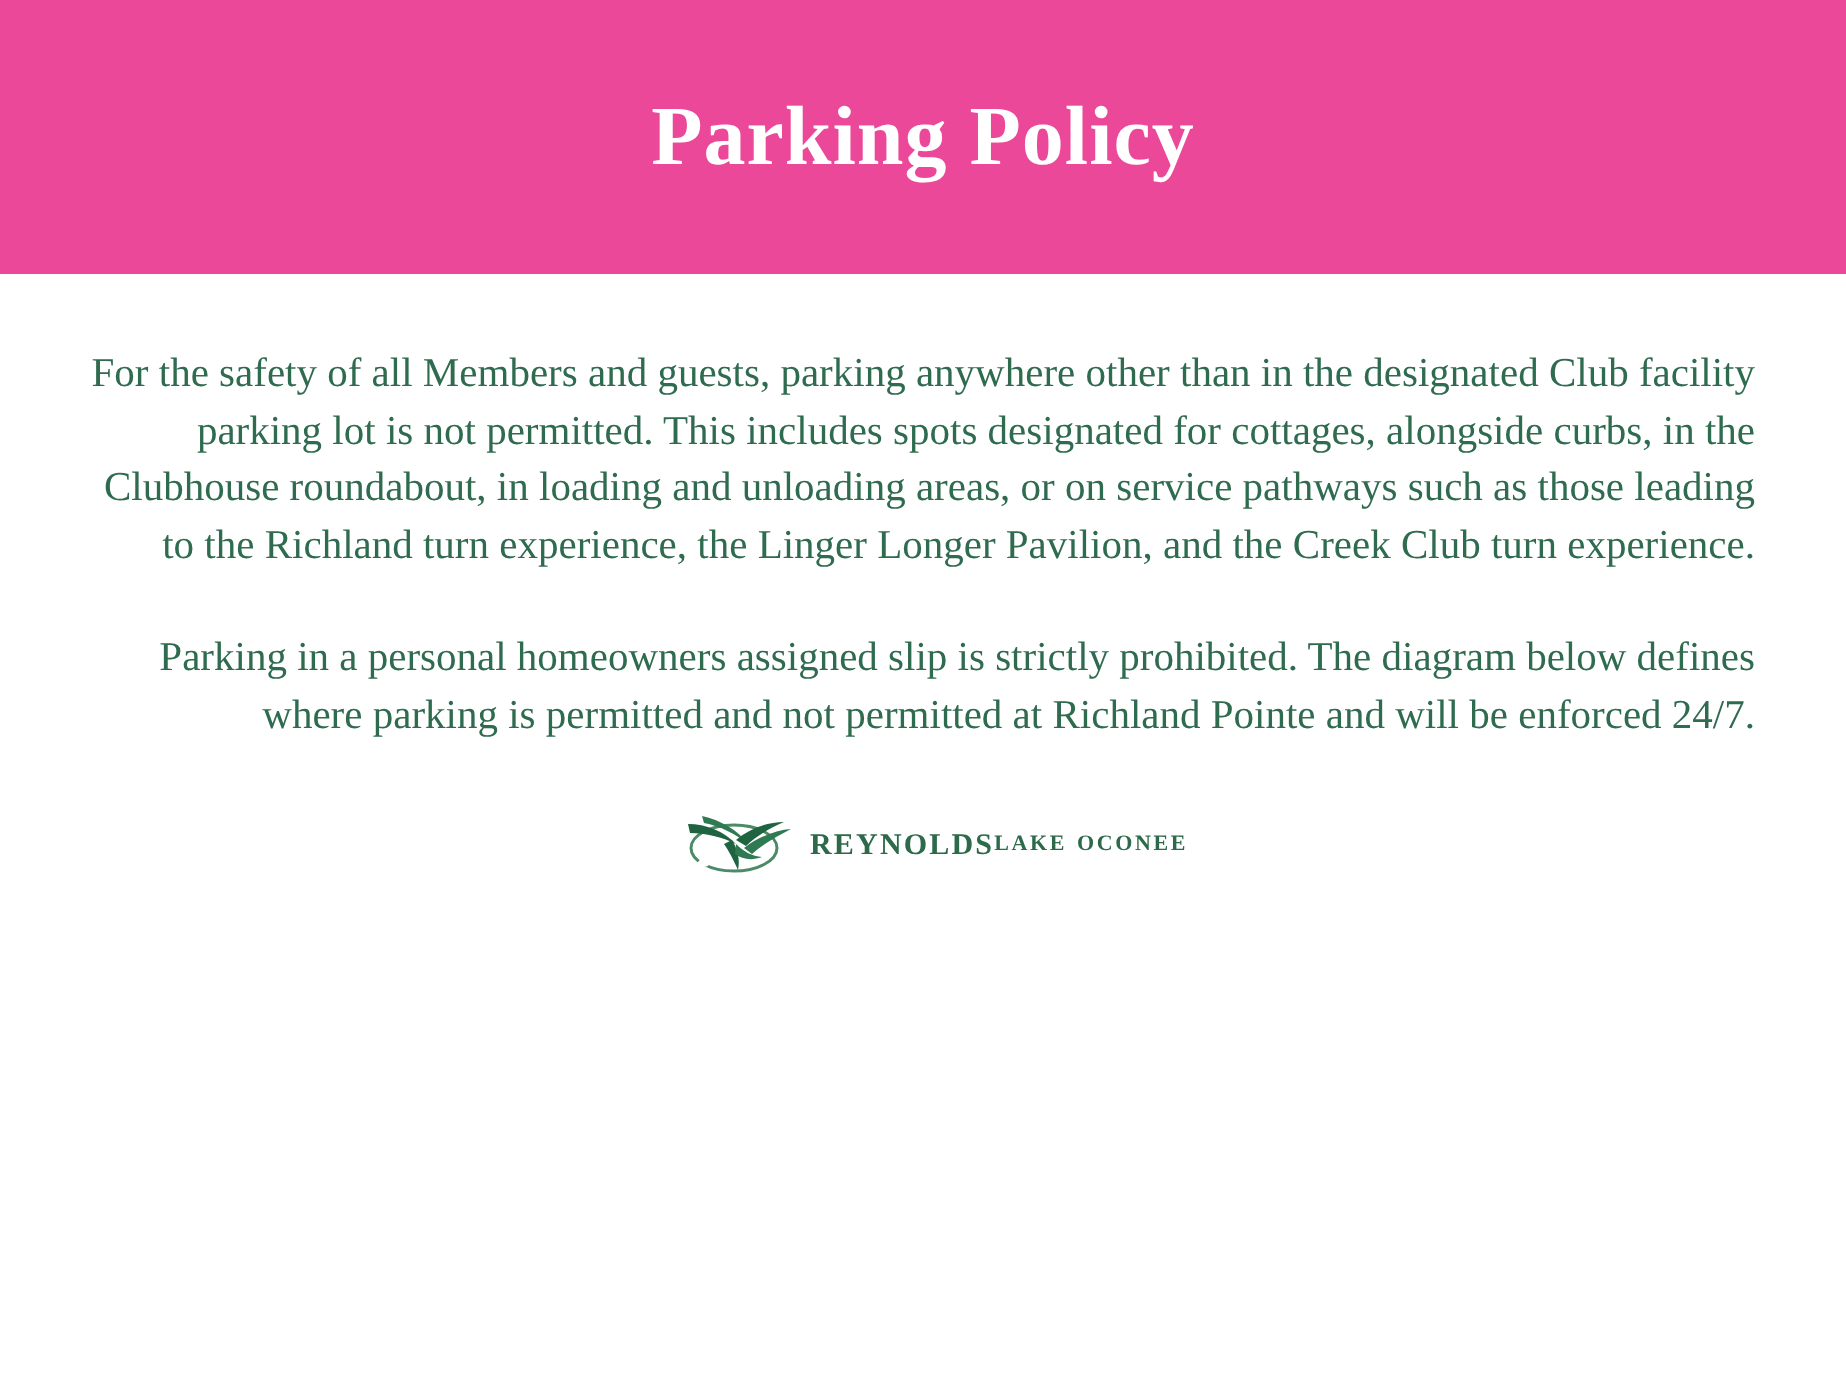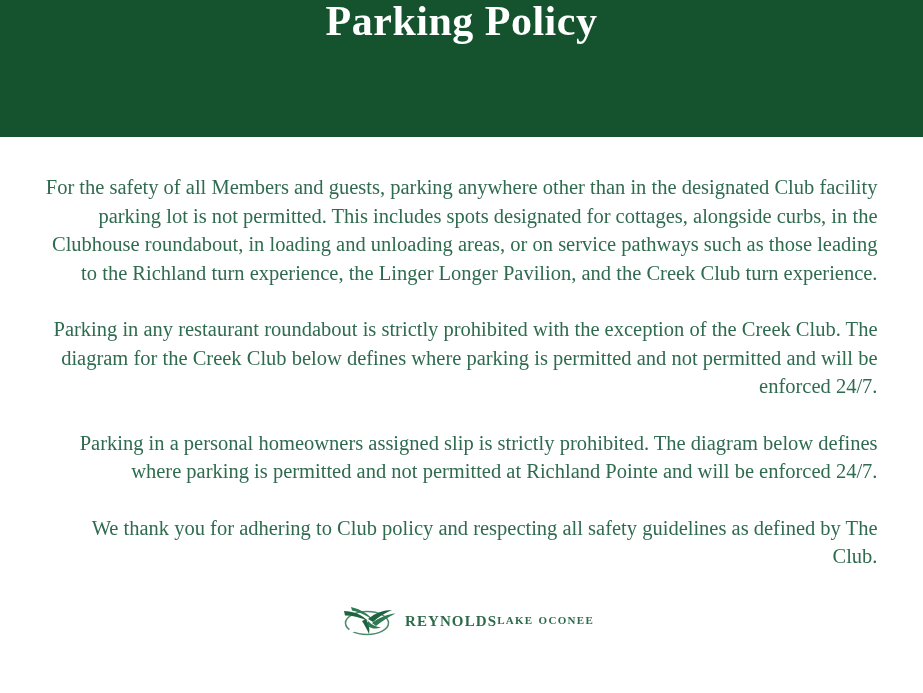--- a/index.html
+++ b/index.html
@@ -19,22 +19,23 @@
     height: 693px;
     background: #ffffff;
     display: flex;
     flex-direction: column;
   }
 
   
   .header-band {
     width: 100%;
     height: 137px;
-    background: #14532d;
+    background: #ec4899;
     display: flex;
+    align-items: center;
     justify-content: center;
     flex: 0 0 auto;
     box-sizing: border-box;
   }
   .header-title {
     color: #ffffff;
     font-family: "Liberation Serif", "DejaVu Serif", serif;
     font-size: 42px;
     font-weight: 700;
     letter-spacing: 0.5px;
@@ -110,25 +111,23 @@
 <div class="page">
 
   <div class="header-band">
     <h1 class="header-title">Parking Policy</h1>
   </div>
 
   <div class="content">
 
     <p class="para">For the safety of all Members and guests, parking anywhere other than in the designated Club facility parking lot is not permitted. This includes spots designated for cottages, alongside curbs, in the Clubhouse roundabout, in loading and unloading areas, or on service pathways such as those leading to the Richland turn experience, the Linger Longer Pavilion, and the Creek Club turn experience.</p>
 
-    <p class="para">Parking in any restaurant roundabout is strictly prohibited with the exception of the Creek Club. The diagram for the Creek Club below defines where parking is permitted and not permitted and will be enforced 24/7.</p>
 
     <p class="para">Parking in a personal homeowners assigned slip is strictly prohibited. The diagram below defines where parking is permitted and not permitted at Richland Pointe and will be enforced 24/7.</p>
 
-    <p class="para">We thank you for adhering to Club policy and respecting all safety guidelines as defined by The Club.</p>
 
     <div class="logo-block">
       <span class="logo-mark-wrap">
         <svg class="logo-mark" viewBox="0 0 152 72" xmlns="http://www.w3.org/2000/svg" aria-hidden="true">
           <ellipse cx="76" cy="44" rx="43" ry="23" fill="none" stroke="#4c8a68" stroke-width="3"></ellipse>
           <path d="M34 66 C 44 50, 62 38, 82 33 C 70 40, 58 50, 50 62 Z" fill="#ffffff"></path>
           <path d="M30 20 C 48 20, 66 27, 78 40 C 64 33, 48 29, 32 29 Z" fill="#1f6340"></path>
           <path d="M44 12 C 62 16, 80 26, 90 40 C 78 30, 62 22, 46 19 Z" fill="#2f7a52"></path>
           <path d="M78 36 C 92 24, 110 18, 126 18 C 112 24, 98 32, 88 42 Z" fill="#1f6340"></path>
           <path d="M86 44 C 100 33, 118 26, 133 25 C 119 32, 104 41, 94 50 Z" fill="#2f7a52"></path>

